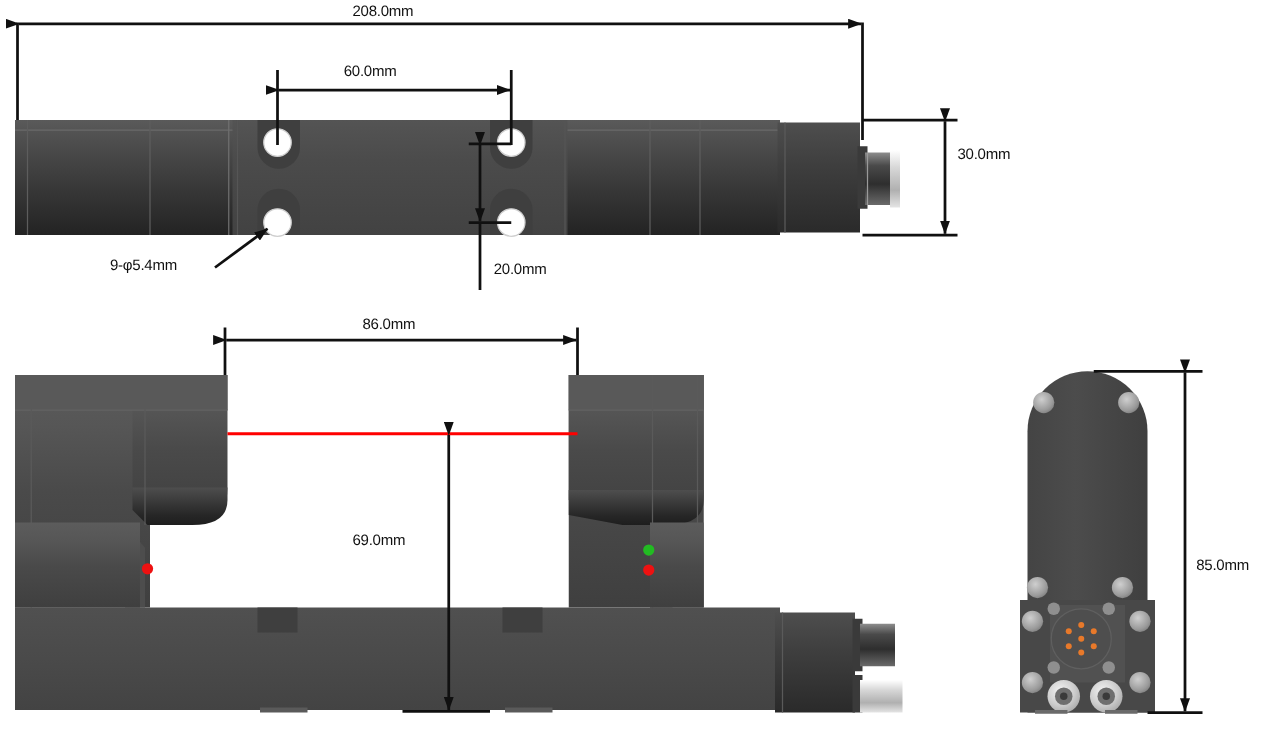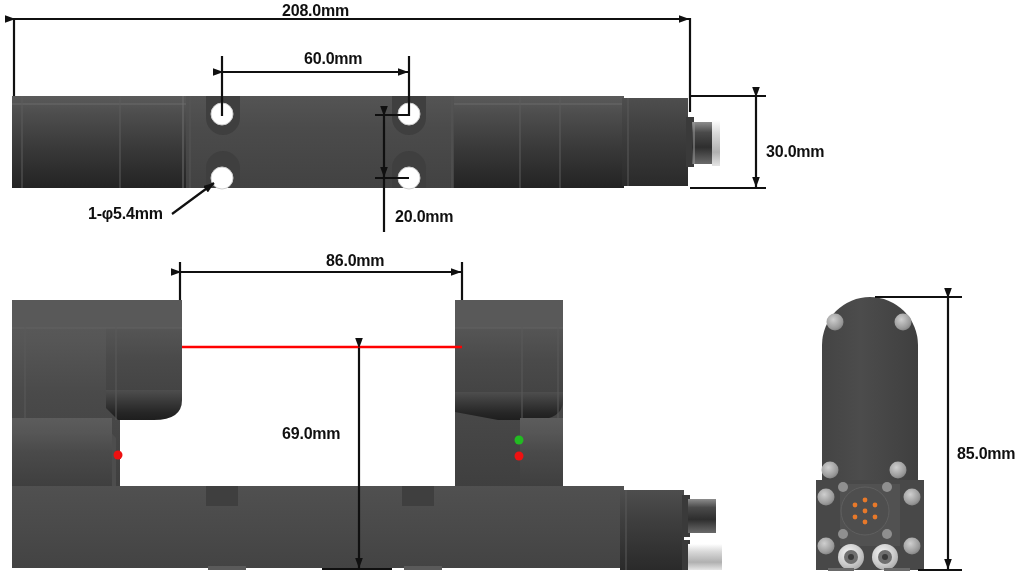--- a/index.html
+++ b/index.html
@@ -13,22 +13,22 @@
   #sheet {
     position: relative;
     width: 1024px;
     height: 585px;
     background: #ffffff;
     overflow: hidden;
   }
   .dim-text {
     position: absolute;
     font-family: "Liberation Sans", sans-serif;
-    font-size: 16px;
-    font-weight: 700;
+    font-size: 12px;
+    font-weight: 400;
     color: #101010;
     white-space: nowrap;
     letter-spacing: -0.2px;
   }
   .svgroot {
     position: absolute;
     left: 0;
     top: 0;
     width: 1024px;
     height: 585px;
@@ -267,27 +267,27 @@
 
     <g stroke="#101010" stroke-width="2.2" fill="none">
       <line x1="875" y1="297" x2="962" y2="297"></line>
       <line x1="918" y1="570" x2="962" y2="570"></line>
       <line x1="948" y1="298" x2="948" y2="569" marker-start="url(#arrHeadL)" marker-end="url(#arrHeadR)"></line>
     </g>
   </svg>
 
   <div class="dim-text" style="left:282px; top:2px;">208.0mm</div>
 
-  <div class="dim-text" style="left:304px; top:50px;">60.0mm</div>
+  <div class="dim-text" style="left:275px; top:50px;">60.0mm</div>
 
   <div class="dim-text" style="left:395px; top:208px;">20.0mm</div>
 
-  <div class="dim-text" style="left:766px; top:143px;">30.0mm</div>
-
-  <div class="dim-text" style="left:88px; top:205px;">1-φ5.4mm</div>
-
-  <div class="dim-text" style="left:290px; top:252px;margin-left:36px;">86.0mm</div>
+  <div class="dim-text" style="left:766px; top:116px;">30.0mm</div>
+
+  <div class="dim-text" style="left:88px; top:205px;">9-φ5.4mm</div>
+
+  <div class="dim-text" style="left:290px; top:252px;">86.0mm</div>
 
   <div class="dim-text" style="left:282px; top:425px;">69.0mm</div>
 
   <div class="dim-text" style="left:957px; top:445px;">85.0mm</div>
 
 </div>
 
 </body></html>

